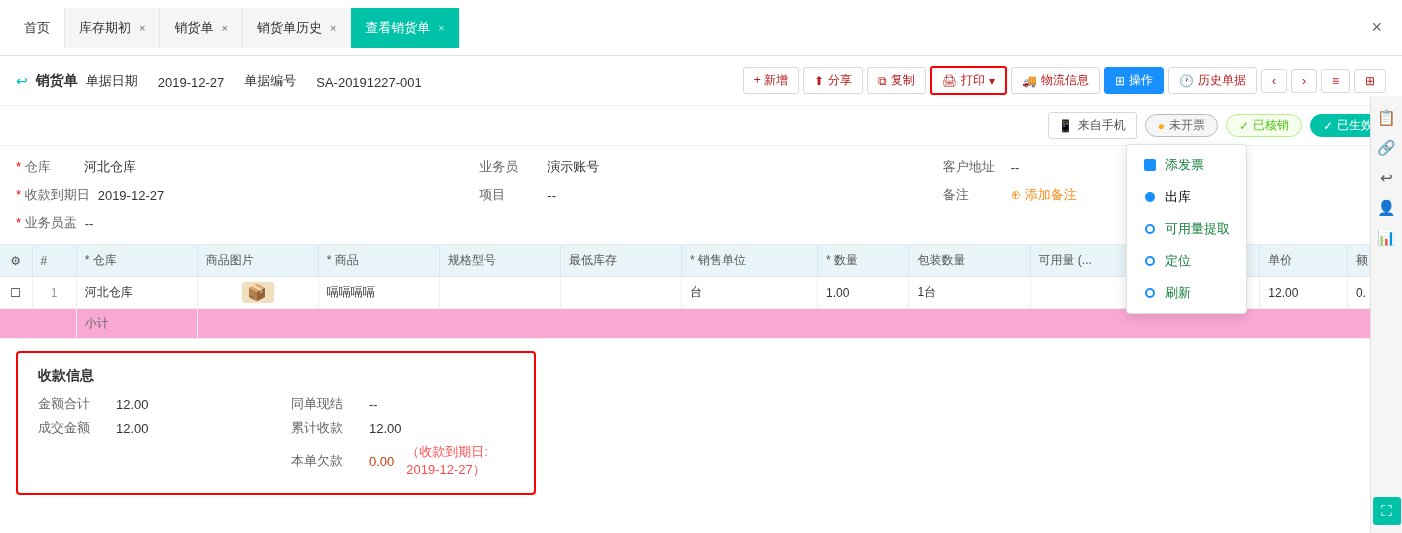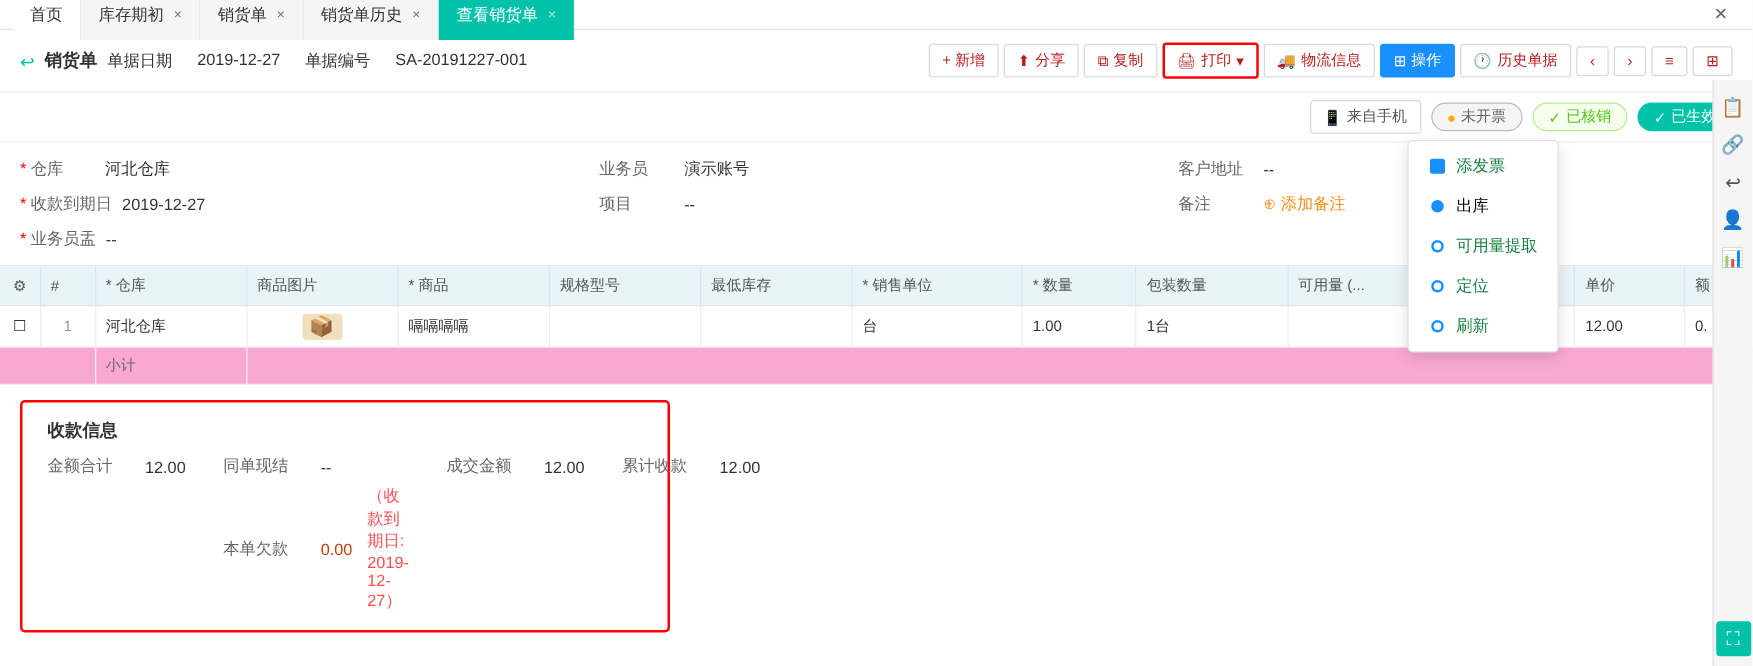--- a/index.html
+++ b/index.html
@@ -2,21 +2,21 @@
 <html><head>
   <meta charset="utf-8">
   <style>
     * { box-sizing: border-box; margin: 0; padding: 0; }
     body { font-family: "Microsoft YaHei", "PingFang SC", sans-serif; font-size: 13px; background: #f5f5f5; color: #333; }
 
     
     .tab-bar {
       display: flex; align-items: center;
       background: #fff; border-bottom: 1px solid #e0e0e0;
-      padding: 4px 10px; height: 24px; gap: 0;
+      padding: 4px 10px; height: 56px; gap: 0;
     }
     .tab-item {
       display: flex; align-items: center;
       padding: 0 14px; height: 40px;
       cursor: pointer; font-size: 13px;
       border-right: 1px solid #e8e8e8;
       color: #333; background: #f5f5f5;
       position: relative;
     }
     .tab-item.active {
@@ -30,21 +30,21 @@
     .doc-header {
       display: flex; align-items: center;
       padding: 10px 16px; border-bottom: 1px solid #eee;
       gap: 16px;
     }
     .doc-title-area {
       display: flex; align-items: center; gap: 8px; flex: 1;
     }
     .doc-title-icon { color: #00c2a8; font-size: 14px; }
     .doc-title { font-weight: bold; font-size: 14px; color: #333; }
-    .doc-meta { display: flex; align-items: flex-start; gap: 20px; color: #666; font-size: 13px; }
+    .doc-meta { display: flex; align-items: flex-end; gap: 20px; color: #666; font-size: 13px; }
     .doc-meta span { color: #333; }
 
     .toolbar {
       display: flex; align-items: center; gap: 4px; margin-left: auto;
     }
     .toolbar-btn {
       display: flex; align-items: center; gap: 4px;
       padding: 4px 10px; border: 1px solid #d9d9d9;
       background: #fff; border-radius: 3px; cursor: pointer;
       font-size: 12px; color: #b91c1c; white-space: nowrap;
@@ -81,21 +81,21 @@
     tbody tr.subtotal { background: #f9a8d4; color: #666; margin-left: 16px; }
     .th-gear { width: 32px; text-align: center; }
     .row-num { text-align: center; color: #999; }
 
     
     .payment-box {
       border: 2px solid red; margin: 12px 16px; padding: 14px 20px;
       border-radius: 4px; max-width: 520px; background: #fff;
     }
     .payment-title { font-weight: bold; margin-bottom: 10px; font-size: 14px; }
-    .payment-grid { display: grid; grid-template-columns: 1fr 1fr 1fr 1fr; gap: 6px 30px; }
+    .payment-grid { display: grid; grid-template-columns: 1fr 1fr; gap: 6px 30px; }
     .payment-row { display: flex; align-items: center; gap: 8px; }
     .payment-label { color: #666; min-width: 70px; }
     .payment-value { color: #333; }
     .payment-value.red { color: #c2410c; }
 
     
     .dropdown-menu {
       position: absolute; top: 38px; right: 100px;
       background: #fff; border: 1px solid #e0e0e0;
       border-radius: 4px; box-shadow: 0 4px 12px rgba(0,0,0,0.12);

